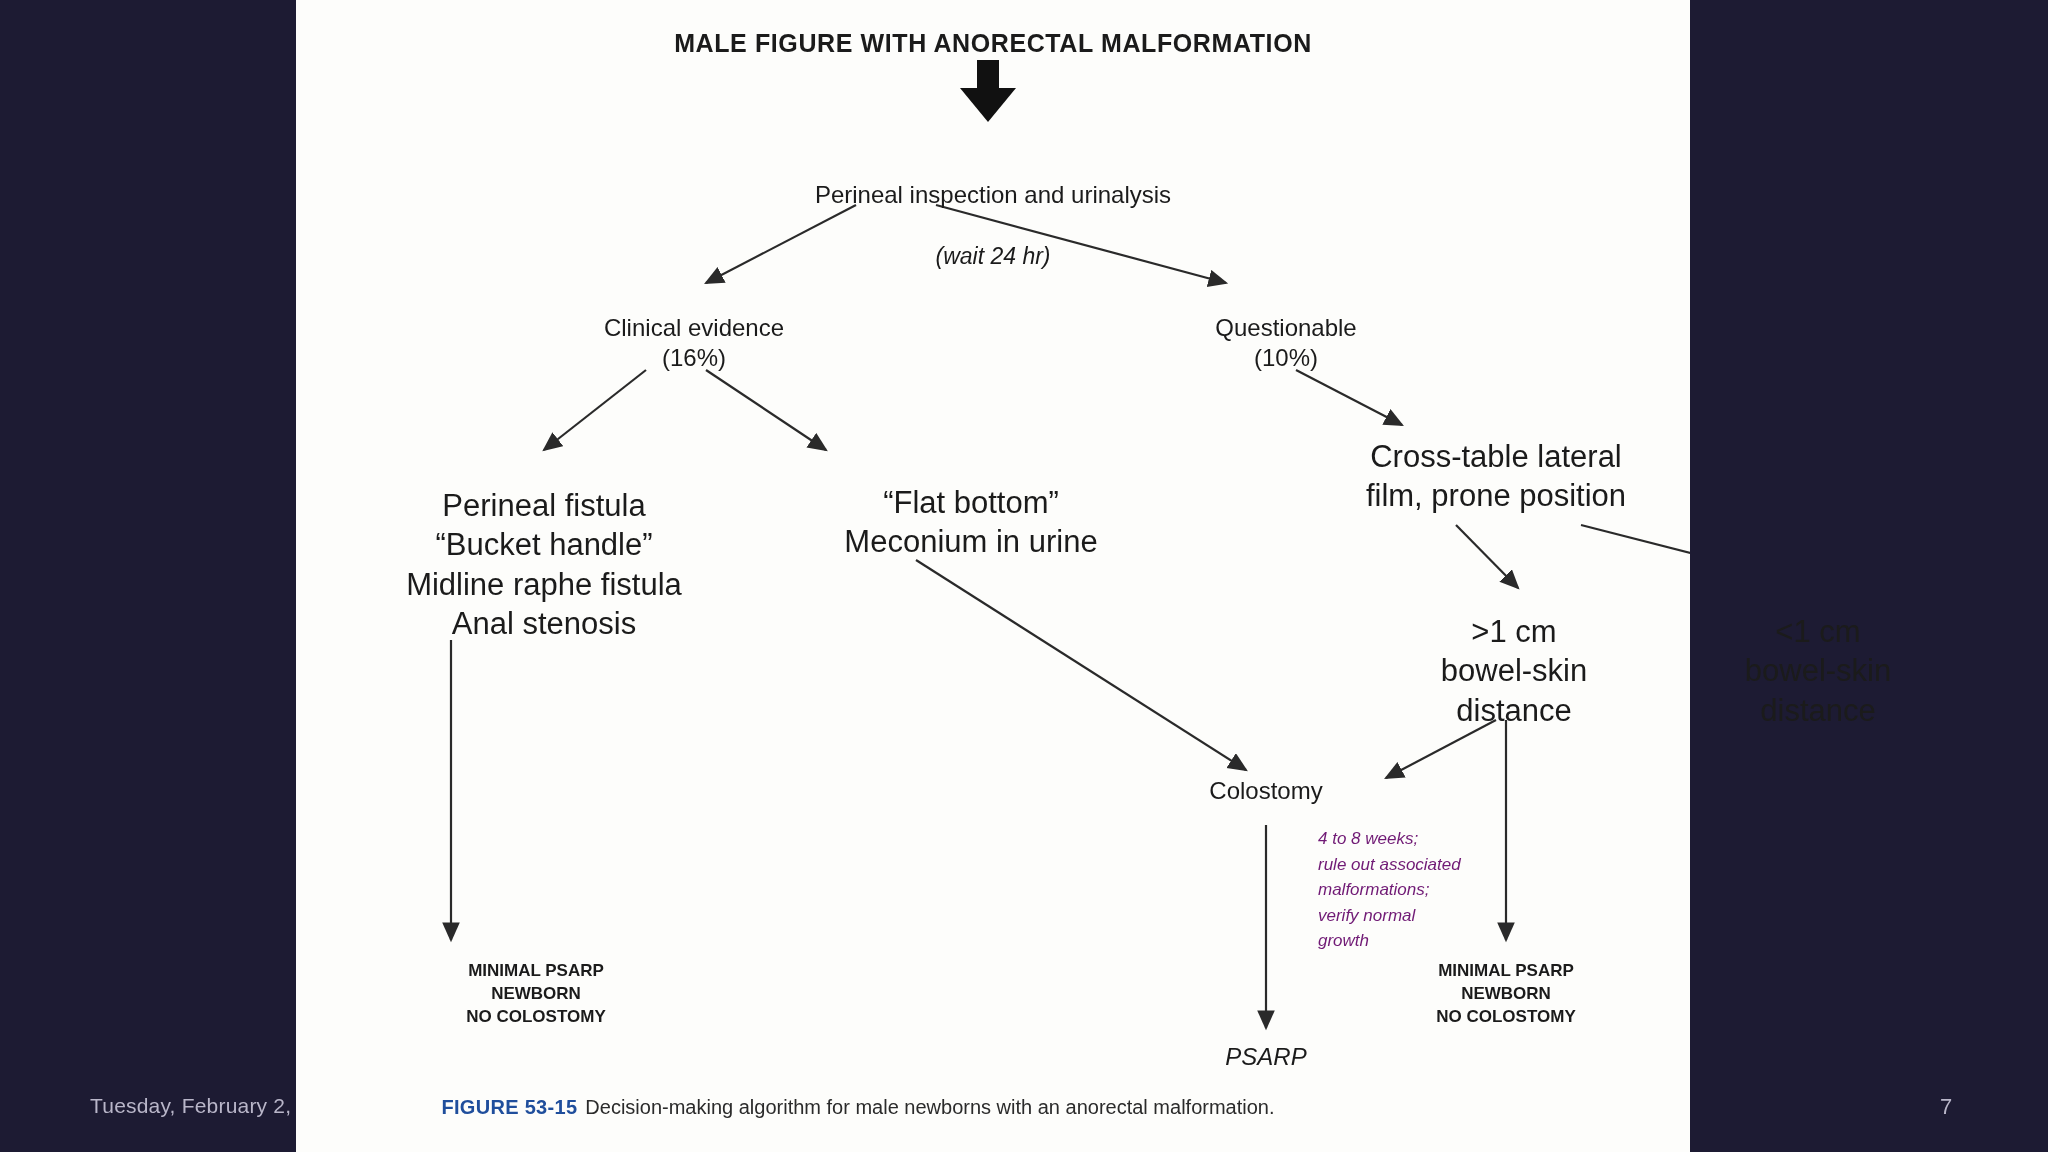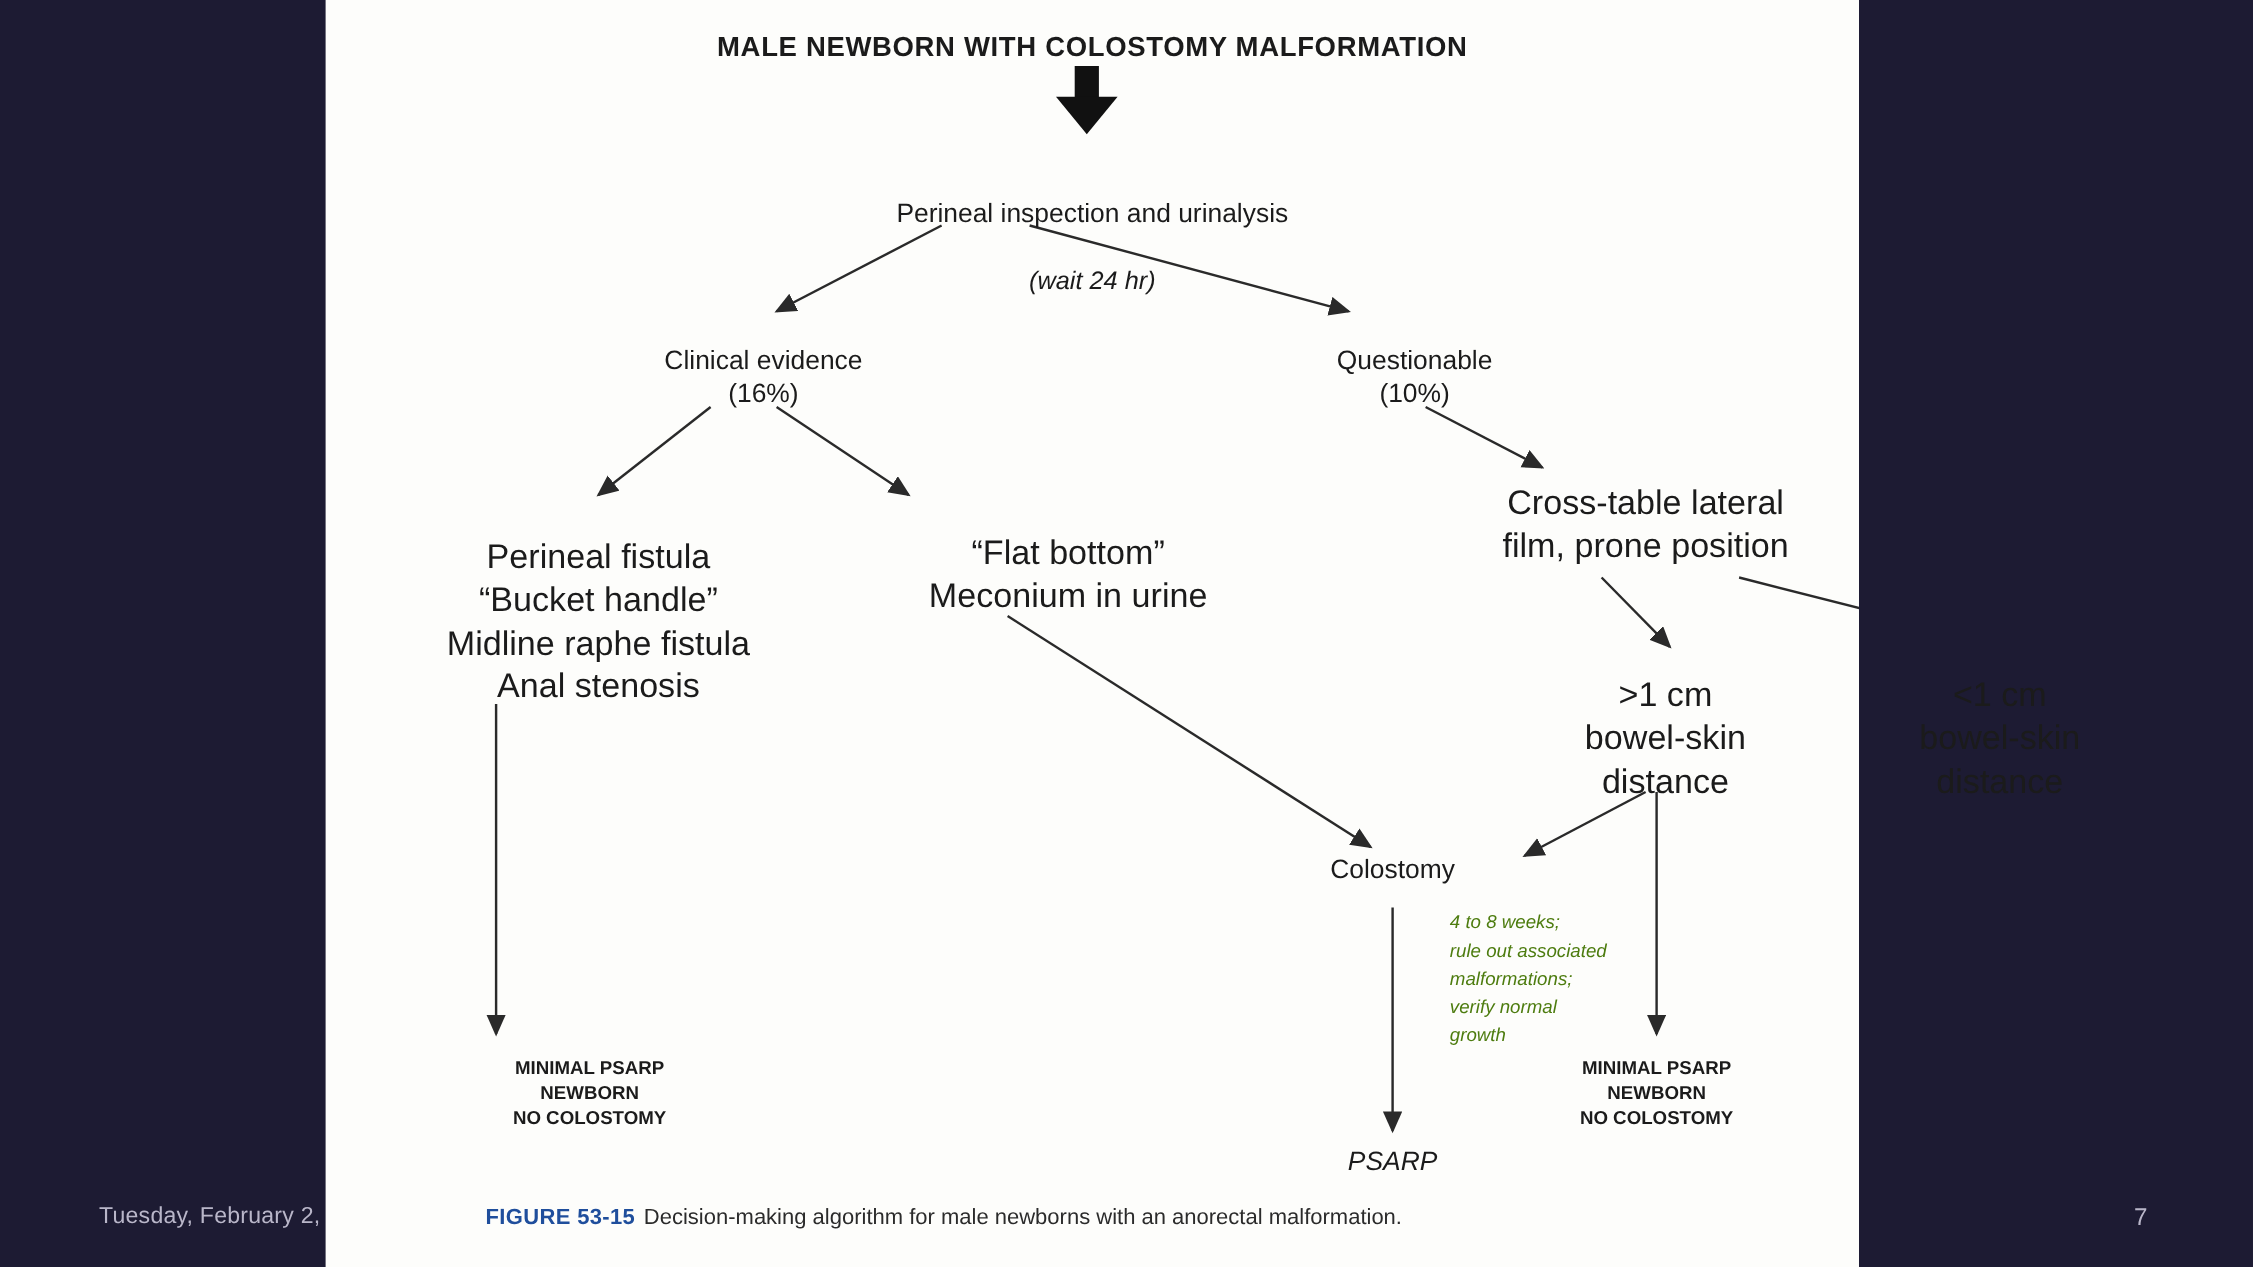--- a/index.html
+++ b/index.html
@@ -96,21 +96,21 @@
   .outcome-right { width: 420px; left: 1000px; top: 960px; }
 
   .note {
     position: absolute;
     left: 1022px;
     top: 826px;
     width: 260px;
     font-size: 17px;
     font-style: italic;
     line-height: 1.5;
-    color: #4d7c0f;
+    color: #701a75;
     text-align: left;
     white-space: pre-line;
   }
 
   
   .caption {
     position: absolute;
     left: 0;
     top: 1096px;
     width: 1124px;
@@ -166,21 +166,21 @@
 
       <line x1="1200" y1="720" x2="1090" y2="778" stroke="#2a2a2a" stroke-width="2.2" marker-end="url(#arrow)"></line>
 
       <line x1="155" y1="640" x2="155" y2="940" stroke="#2a2a2a" stroke-width="2.2" marker-end="url(#arrow)"></line>
 
       <line x1="1210" y1="720" x2="1210" y2="940" stroke="#2a2a2a" stroke-width="2.2" marker-end="url(#arrow)"></line>
 
       <line x1="970" y1="825" x2="970" y2="1028" stroke="#2a2a2a" stroke-width="2.2" marker-end="url(#arrow)"></line>
     </svg>
 
-    <div class="node title">MALE NEWBORN WITH COLOSTOMY MALFORMATION</div>
+    <div class="node title">MALE FIGURE WITH ANORECTAL MALFORMATION</div>
 
     <div class="node lead">
       <div>Perineal inspection and urinalysis</div>
       <em>(wait 24 hr)</em>
     </div>
 
     <div class="node branch branch-left">Clinical evidence
 (16%)</div>
     <div class="node branch branch-right">Questionable
 (10%)</div>

